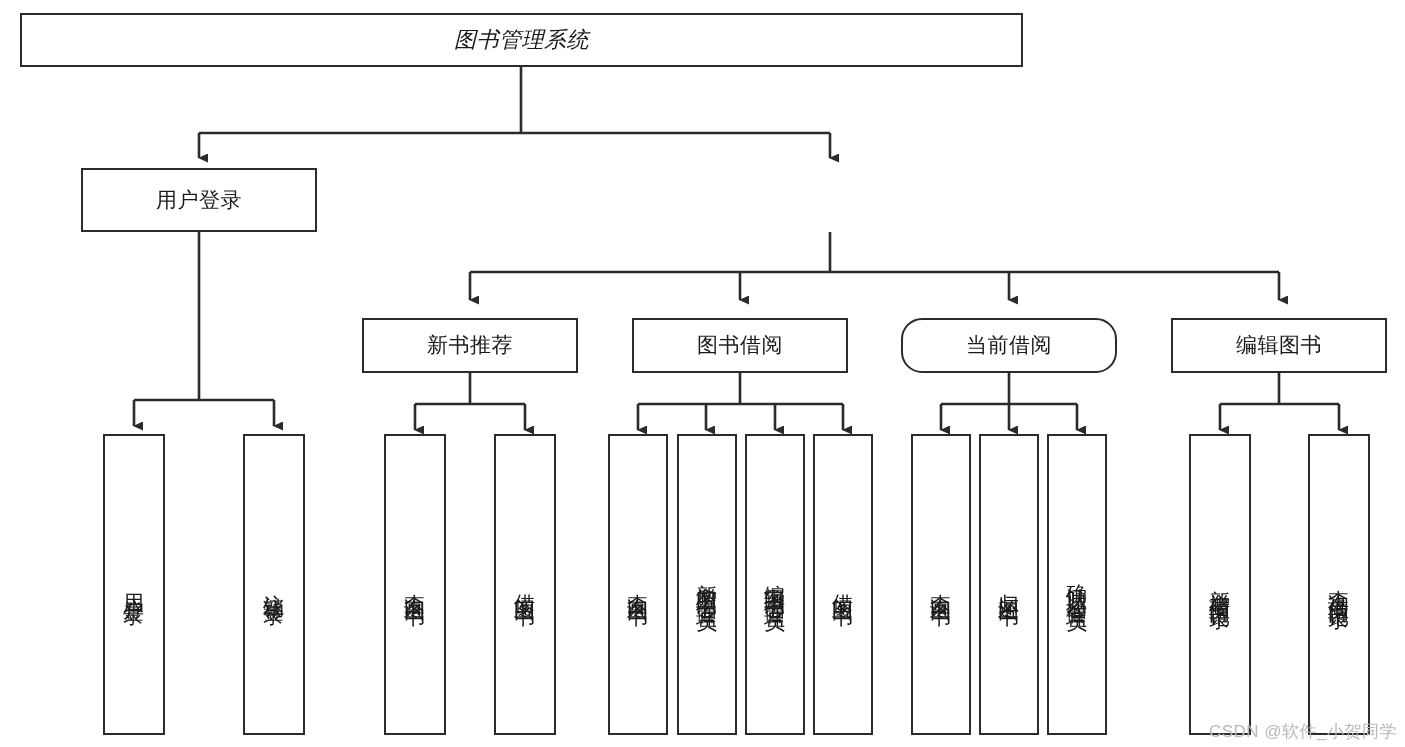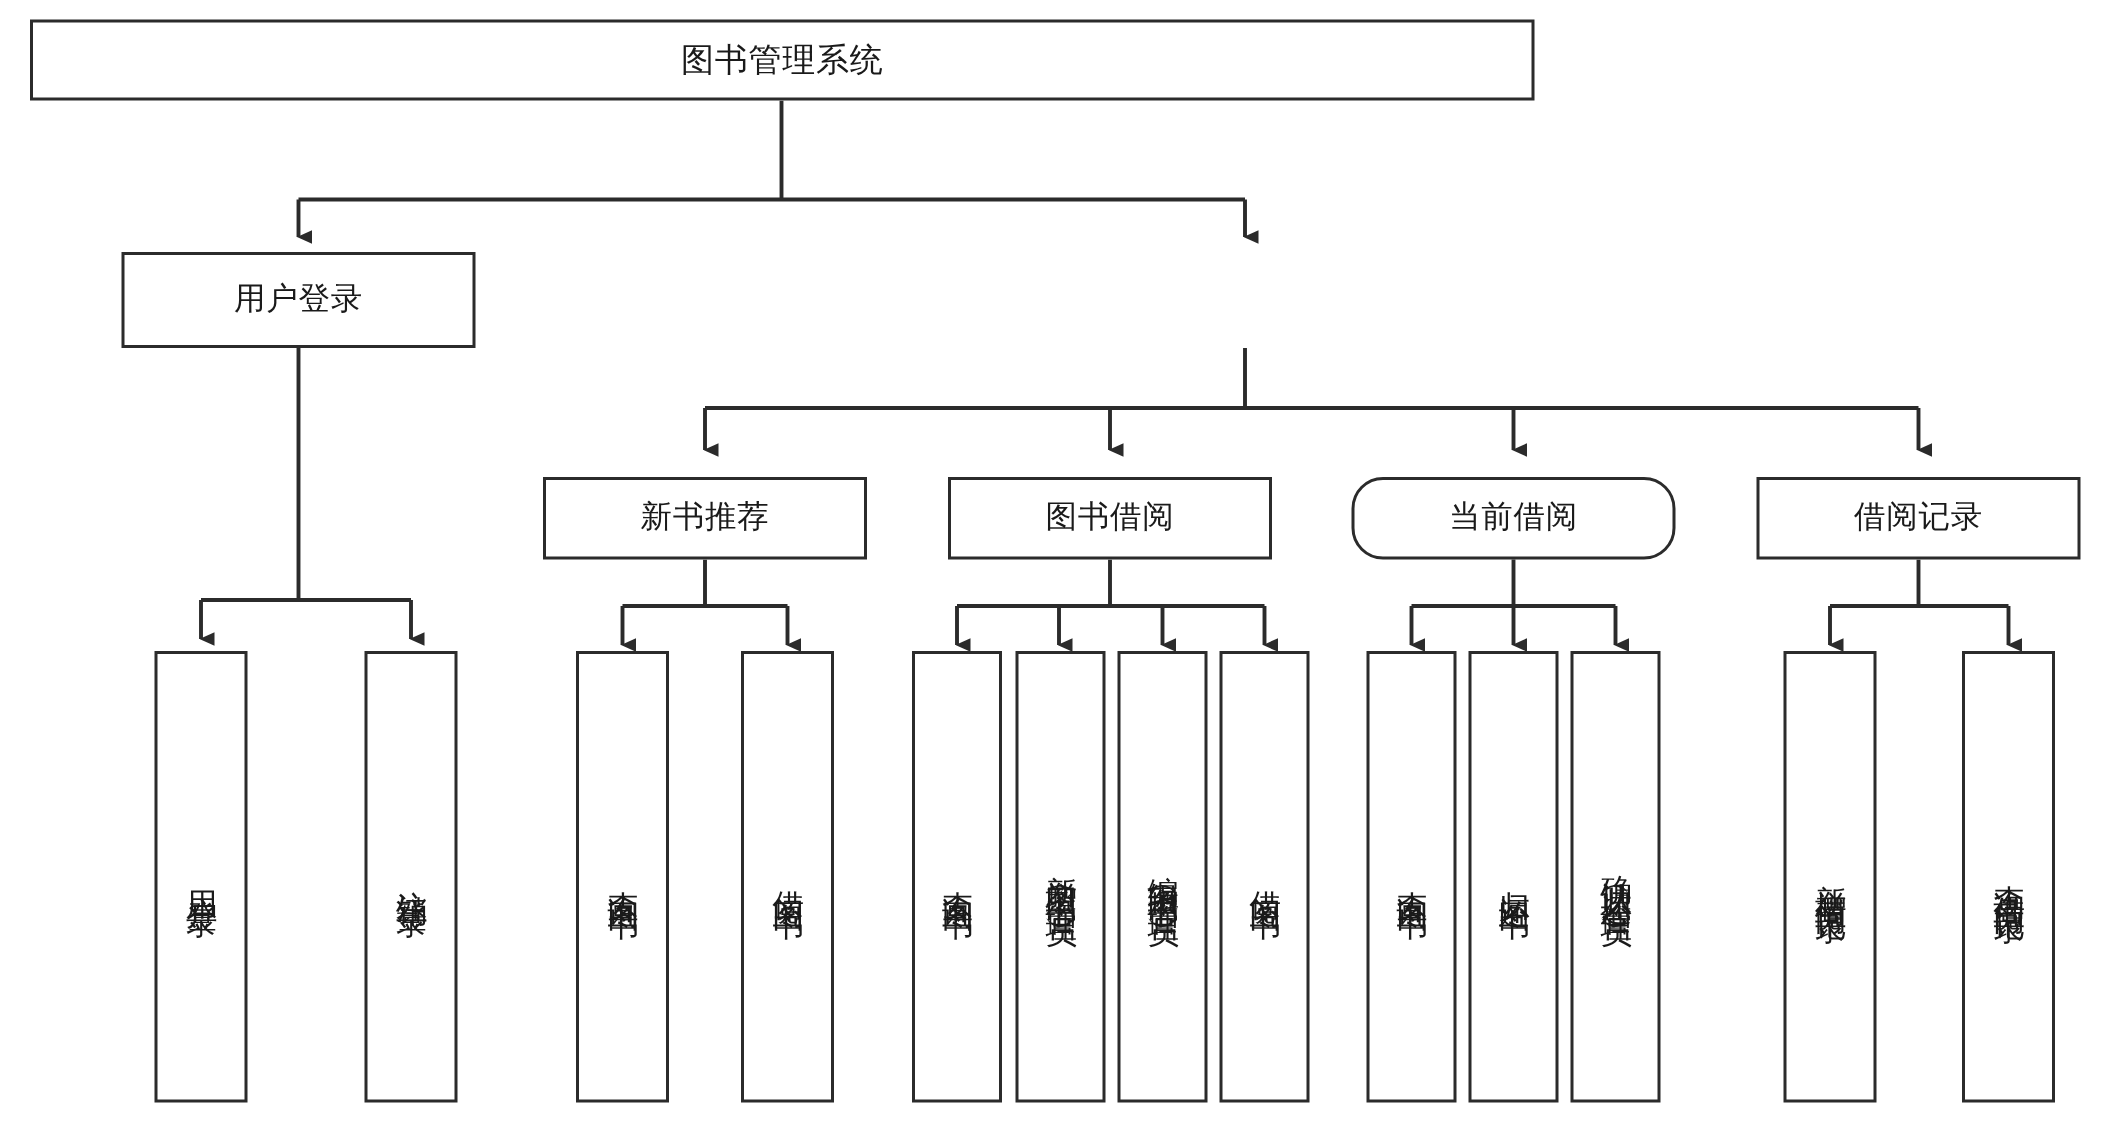--- a/index.html
+++ b/index.html
@@ -125,39 +125,39 @@
       <path d="M1009,404 L1009,430" marker-end="url(#arrowhead)"></path>
       <path d="M1077,404 L1077,430" marker-end="url(#arrowhead)"></path>
 
       <path d="M1279,373 L1279,404"></path>
       <path d="M1220,404 L1339,404"></path>
       <path d="M1220,404 L1220,430" marker-end="url(#arrowhead)"></path>
       <path d="M1339,404 L1339,430" marker-end="url(#arrowhead)"></path>
     </g>
   </svg>
 
-  <div class="node horiz root" style="left:20px; top:13px; width:1003px; height:54px;">
+  <div class="node horiz root" style="left:20px; top:13px; width:1003px; height:54px;font-style:italic;">
     <span class="node-label">图书管理系统</span>
   </div>
 
   <div class="node horiz" style="left:81px; top:168px; width:236px; height:64px;">
     <span class="node-label">用户登录</span>
   </div>
 
   <div class="node horiz" style="left:632px; top:318px; width:216px; height:55px;">
     <span class="node-label">图书借阅</span>
   </div>
   <div class="node horiz" style="left:362px; top:318px; width:216px; height:55px;">
     <span class="node-label">新书推荐</span>
   </div>
   <div class="node horiz" style="left:901px; top:318px; width:216px; height:55px;border-radius:21px;">
     <span class="node-label">当前借阅</span>
   </div>
   <div class="node horiz" style="left:1171px; top:318px; width:216px; height:55px;">
-    <span class="node-label">借阅记录</span>
+    <span class="node-label">编辑图书</span>
   </div>
 
   <div class="node vert" style="left:103px; top:434px; width:62px; height:301px;">
     <span class="node-label">用户登录</span>
   </div>
   <div class="node vert" style="left:243px; top:434px; width:62px; height:301px;">
     <span class="node-label">注销登录</span>
   </div>
 
   <div class="node vert" style="left:384px; top:434px; width:62px; height:301px;">
@@ -190,13 +190,14 @@
     <span class="node-label">确认归还（管理员）</span>
   </div>
 
   <div class="node vert" style="left:1189px; top:434px; width:62px; height:301px;">
     <span class="node-label">新增借阅记录</span>
   </div>
   <div class="node vert" style="left:1308px; top:434px; width:62px; height:301px;">
     <span class="node-label">查询借阅记录</span>
   </div>
 
+  <div id="watermark">CSDN @软件_小贺同学</div>
 </div>
 
 </body></html>

